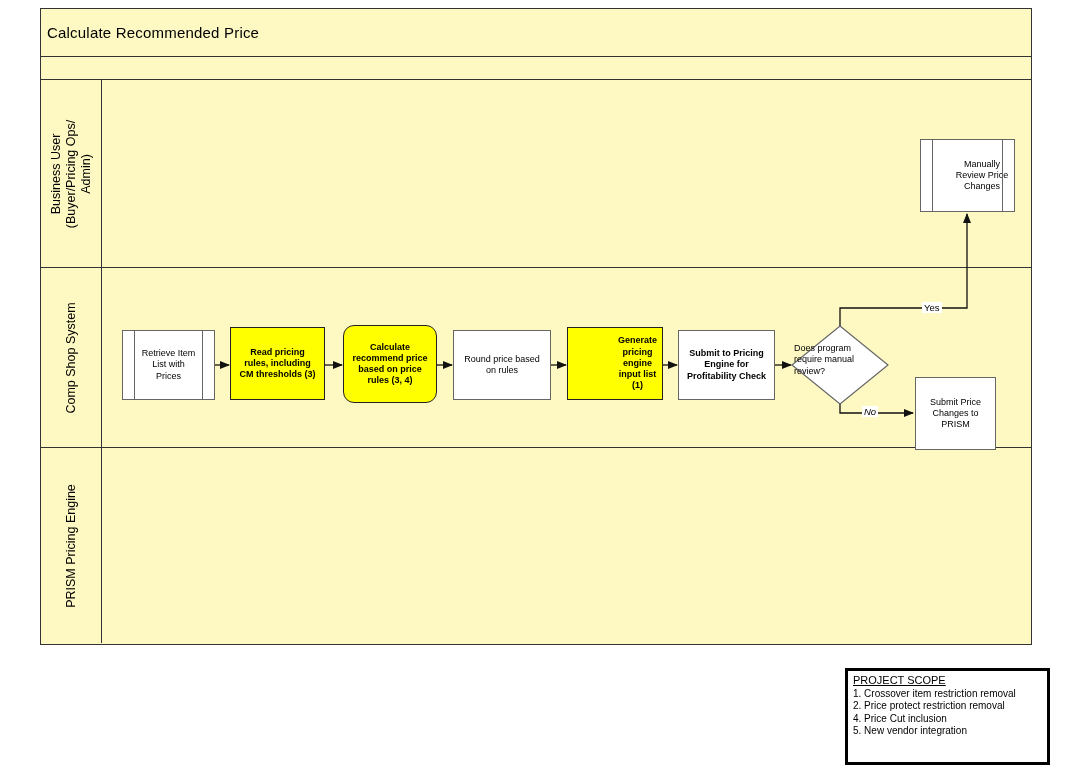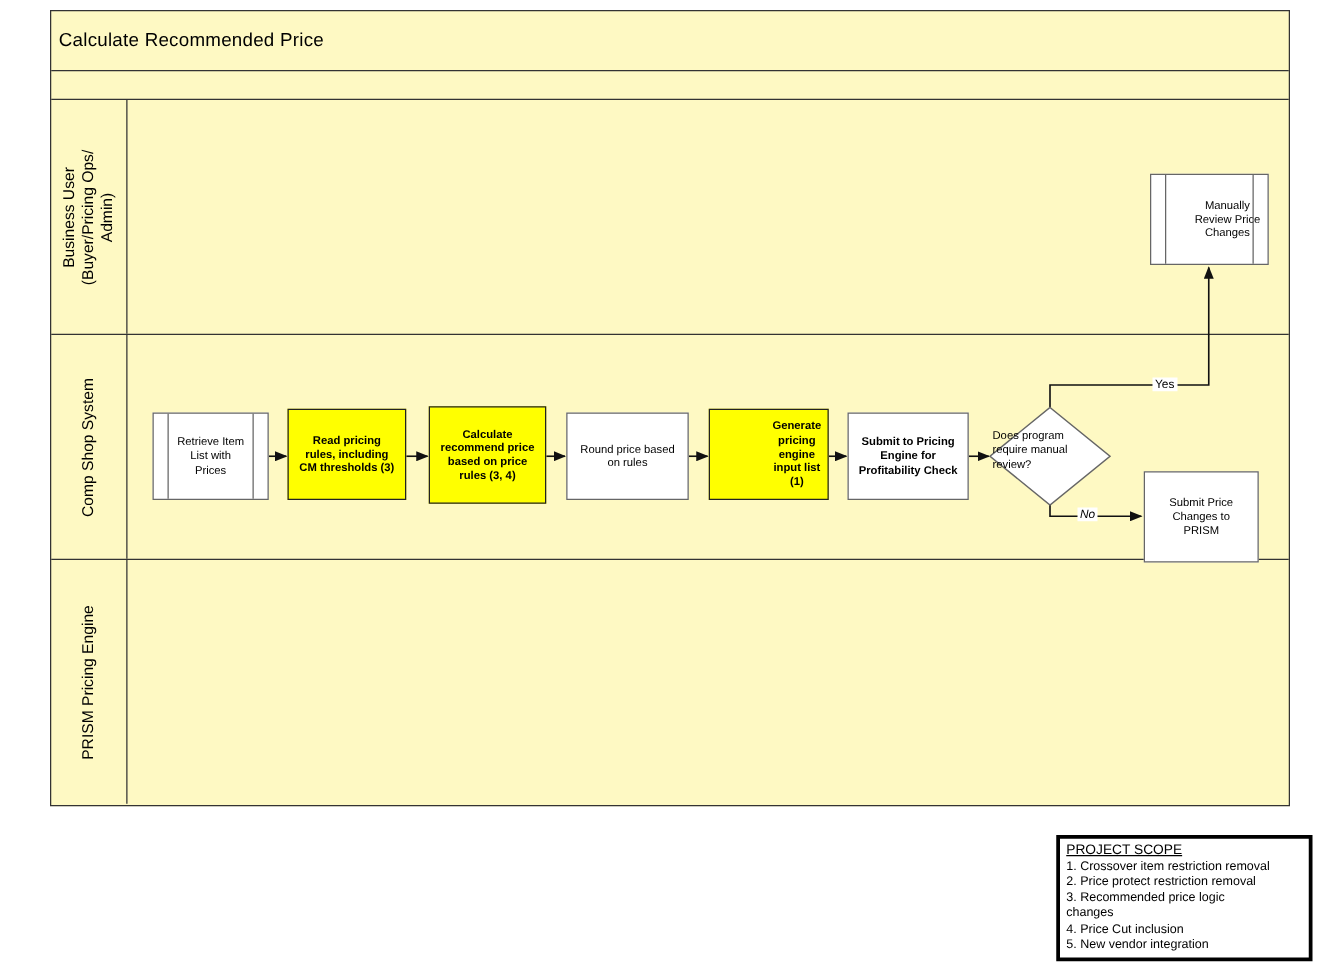--- a/index.html
+++ b/index.html
@@ -100,21 +100,21 @@
 List with
 Prices</div>
 </div>
 
 <div class="node hl" style="left:230px;top:327px;width:95px;height:73px;">
   <div class="node-text">Read pricing
 rules, including
 CM thresholds (3)</div>
 </div>
 
-<div class="node hl" style="left:343px;top:325px;width:94px;height:78px;">
+<div class="node hl" style="left:343px;top:325px;width:94px;height:78px;border-radius:11px;">
   <div class="node-text">Calculate
 recommend price
 based on price
 rules (3, 4)</div>
 </div>
 
 <div class="node" style="left:453px;top:330px;width:98px;height:70px;">
   <div class="node-text">Round price based
 on rules</div>
 </div>
@@ -136,30 +136,28 @@
 review?</div>
 
 <div class="node pp" style="left:920px;top:139px;width:95px;height:73px;padding-left:32px;">
   <span class="bar l"></span>
   <span class="bar r"></span>
   <div class="node-text">Manually
 Review Price
 Changes</div>
 </div>
 
-<div class="node" style="left:915px;top:377px;width:92px;height:73px;">
+<div class="node" style="left:915px;top:377px;width:81px;height:73px;">
   <div class="node-text">Submit Price
 Changes to
 PRISM</div>
 </div>
 
 <div class="edge-label" id="yes-label">Yes</div>
 <div class="edge-label" id="no-label">No</div>
 
 <div id="scope-box">
   <div id="scope-title">PROJECT SCOPE</div>
   <div class="scope-item">1. Crossover item restriction removal</div>
   <div class="scope-item">2. Price protect restriction removal</div>
-  <div class="scope-item">3. Recommended price logic
-changes</div>
   <div class="scope-item">4. Price Cut inclusion</div>
   <div class="scope-item">5. New vendor integration</div>
 </div>
 
 </body></html>

